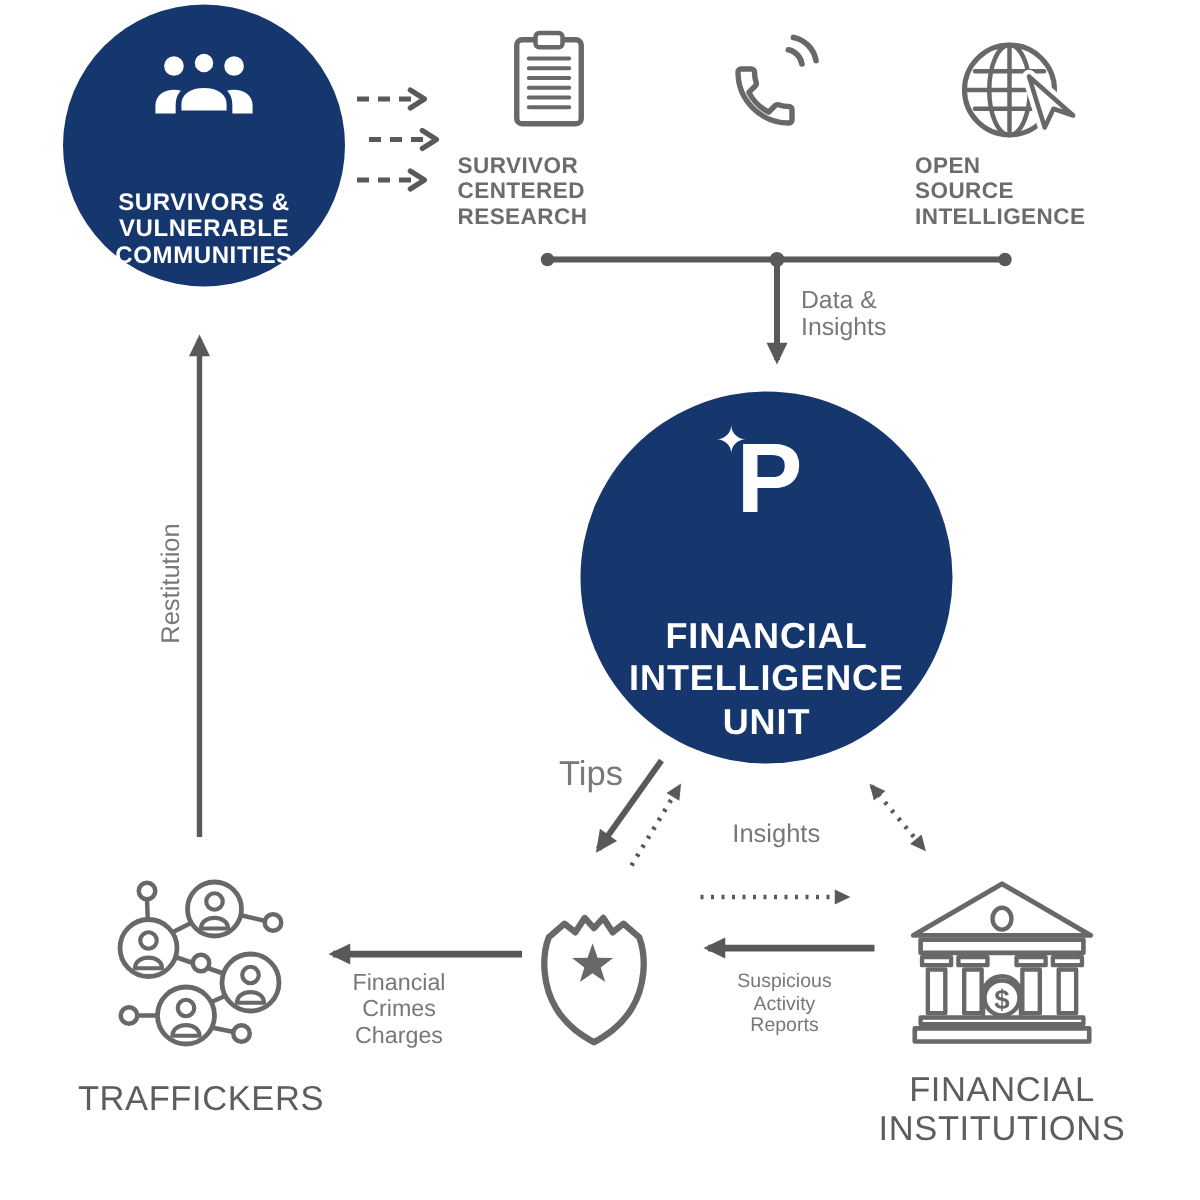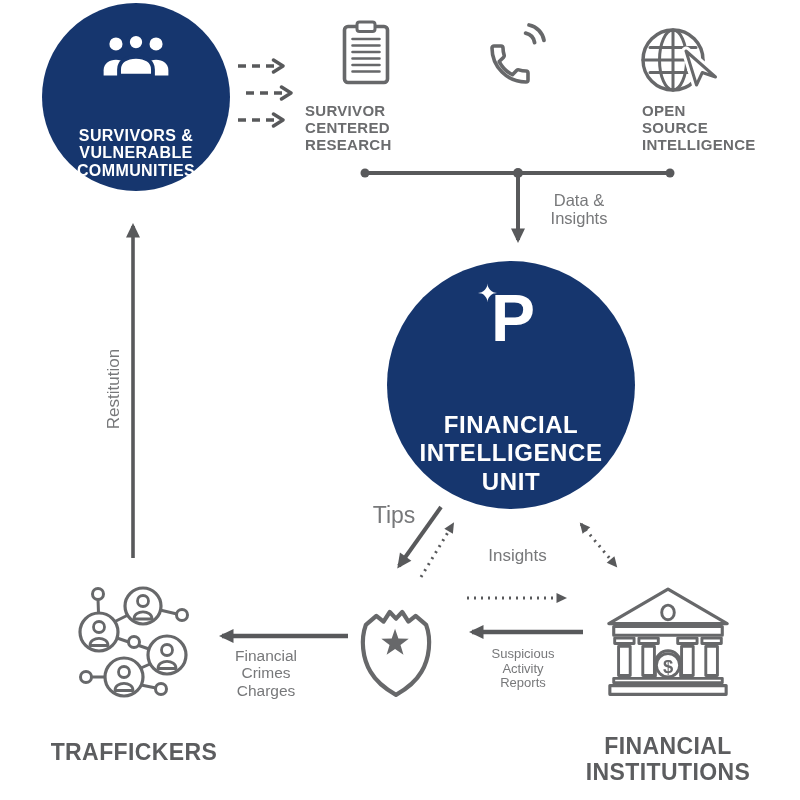--- a/index.html
+++ b/index.html
@@ -13,21 +13,21 @@
   .circle{position:absolute;border-radius:50%;background:var(--navy);}
   .circle-label{position:absolute;width:100%;text-align:center;color:var(--white);font-weight:bold;margin-top:32px;}
   #survivors{left:42px;top:3px;width:188px;height:188px;}
   #survivors .circle-label{top:92px;font-size:16px;line-height:1.08;letter-spacing:.4px;}
   #survivors svg{position:absolute;left:50%;transform:translateX(-50%);top:28px;}
   #fiu{left:387px;top:261px;width:248px;height:248px;}
   #fiu .circle-label{top:118px;font-size:24px;line-height:1.18;letter-spacing:.6px;}
   .sparkle{position:absolute;left:90px;top:18px;font-size:25px;color:var(--white);}
   .plogo{position:absolute;left:104px;top:24px;font-size:66px;font-weight:bold;color:var(--white);line-height:1;}
   .caption{position:absolute;font-weight:bold;color:var(--caption-gray);font-size:15px;line-height:1.14;letter-spacing:.3px;white-space:pre-line;}
-  .caption-lg{position:absolute;font-weight:bold;color:var(--big-caption-gray);font-size:23px;line-height:1.14;letter-spacing:.4px;text-align:center;white-space:pre-line;margin-top:20px;}
+  .caption-lg{position:absolute;font-weight:normal;color:var(--big-caption-gray);font-size:23px;line-height:1.14;letter-spacing:.4px;text-align:center;white-space:pre-line;}
   .flow{position:absolute;color:var(--flow-label-gray);font-size:16px;line-height:1.12;text-align:center;white-space:pre-line;}
   .ic{fill:none;stroke:var(--icon-gray);stroke-width:3.2;stroke-linecap:round;stroke-linejoin:round;}
   .icw{fill:#fff;stroke:var(--icon-gray);stroke-linejoin:round;}
   .node-dot{fill:#fff;stroke:var(--icon-gray);stroke-width:3;}
   .pnode{fill:#fff;stroke:var(--icon-gray);stroke-width:3.2;}
   .ar{fill:none;stroke:var(--arrow-gray);}
   .fillArrow{fill:var(--arrow-gray);stroke:none;}
   .strokeArrow{fill:none;stroke:var(--arrow-gray);stroke-linecap:round;stroke-linejoin:round;}
   .dot{fill:var(--arrow-gray);}
   .wfill{fill:var(--white);stroke:none;}
@@ -102,25 +102,25 @@
     <path class="ic" style="stroke-width:1.9" d="M20.8 5.6 A5.8 5.8 0 0 1 25.3 10.3"></path>
   </svg>
 
   <svg class="abs" style="left:639px;top:24px" width="78" height="74" viewBox="0 0 78 74">
     <circle class="ic" cx="34" cy="36" r="30" style="stroke-width:3.4"></circle>
     <ellipse class="ic" cx="34" cy="36" rx="13.5" ry="30" style="stroke-width:3"></ellipse>
     <path class="ic" style="stroke-width:3" d="M34 6 V66 M11 23.5 H57 M4 36 H64 M11 48.5 H57"></path>
     <polygon points="47,27 57.5,61 63.3,48.5 76.5,53" style="fill:#fff;stroke:#fff;stroke-width:9;stroke-linejoin:round"></polygon>
     <polygon points="47,27 57.5,61 63.3,48.5 76.5,53" style="fill:#fff;stroke:var(--icon-gray);stroke-width:3;stroke-linejoin:round"></polygon>
   </svg>
-  <div class="caption" style="left:642px;top:102px;width:130px">OPEN
+  <div class="caption" style="left:610px;top:102px;width:130px">OPEN
 SOURCE
 INTELLIGENCE</div>
 
-  <div class="flow" style="left:534px;top:191px;width:90px;text-align:center;font-size:16.5px">Data &amp;
+  <div class="flow" style="left:534px;top:191px;width:90px;text-align:left;font-size:16.5px">Data &amp;
 Insights</div>
 
   <div id="fiu" class="circle">
     <span class="sparkle">✦</span>
     <span class="plogo">P</span>
     <div class="circle-label pre">FINANCIAL
 INTELLIGENCE
 UNIT</div>
   </div>
 

